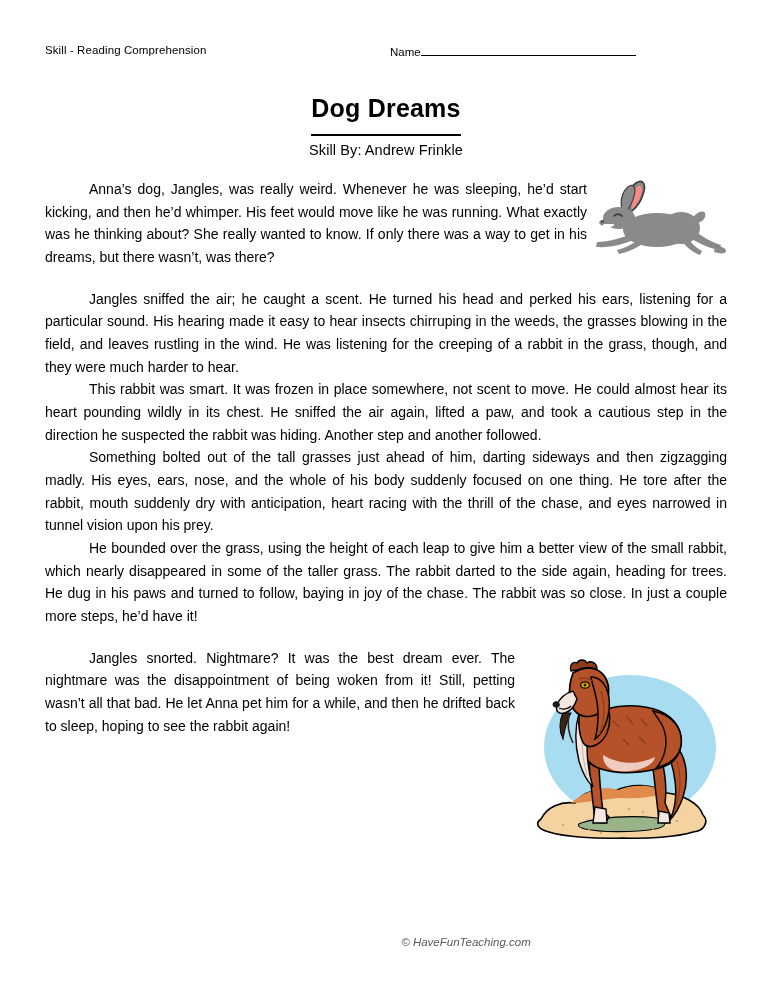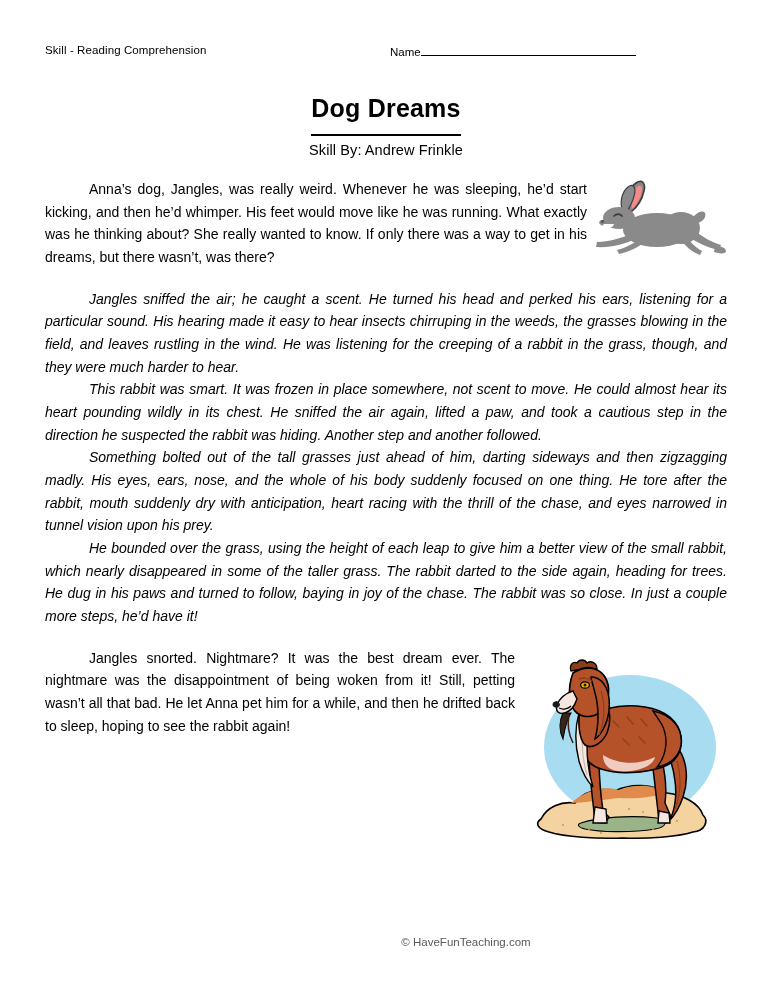--- a/index.html
+++ b/index.html
@@ -82,21 +82,20 @@
     margin-top: 20px;
     font-size: 14px;
     line-height: 1.62;
   }
   .para {
     margin: 0;
     text-align: justify;
     text-indent: 44px;
   }
   .para.italic {
-    font-style: italic;
   }
   .section-gap {
     height: 19px;
   }
 
   
   .intro-section {
     position: relative;
   }
   .rabbit-float {
@@ -133,20 +132,21 @@
   
   .footer {
     position: absolute;
     left: 0;
     right: 0;
     bottom: 52px;
     text-align: center;
     padding-left: 160px;
     font-size: 11.5px;
     color: #595959;
+    font-style: italic;
   }
 
   svg { display: block; }
 </style>
 </head>
 <body>
 
 <div class="page">
 
   <div class="header-row">

